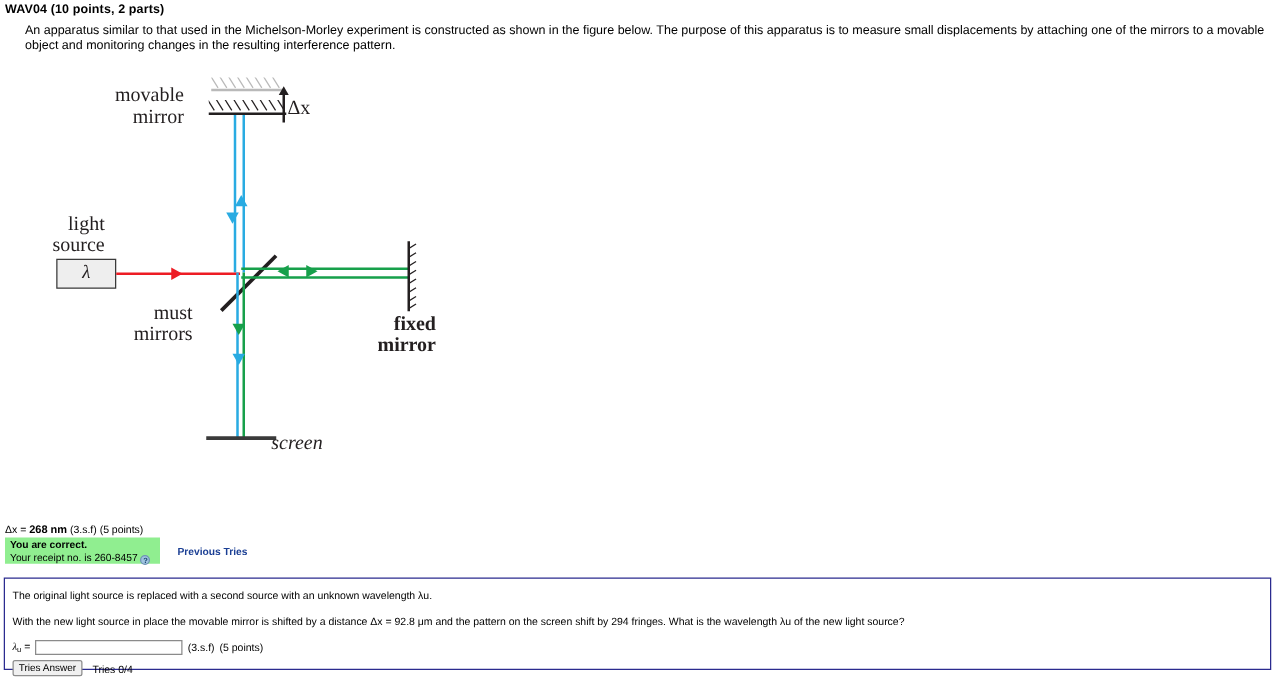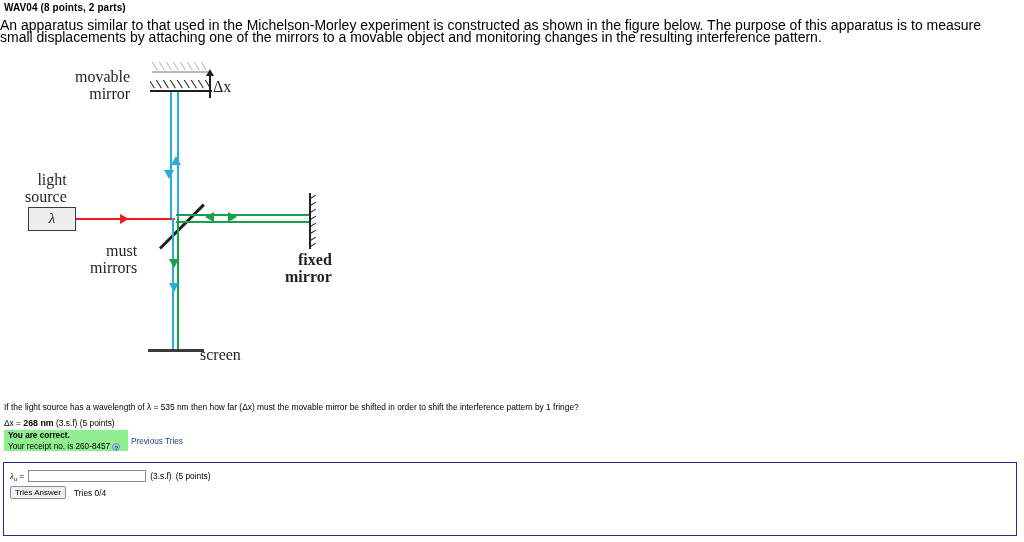--- a/index.html
+++ b/index.html
@@ -25,48 +25,48 @@
   .prob-title {
     position: absolute;
     left: 4px;
     top: 2px;
     font-size: 10px;
     font-weight: bold;
     letter-spacing: 0.1px;
   }
   .intro {
     position: absolute;
-    left: 0;
+    left: 20px;
     top: 19px;
     width: 1000px;
-    font-size: 14px;
+    font-size: 10px;
     line-height: 12px;
   }
   
   .figure {
     position: absolute;
-    left: 0px;
+    left: 17px;
     top: 46px;
     width: 400px;
     height: 345px;
   }
   .fig-label {
     position: absolute;
     font-family: "Liberation Serif", serif;
     font-size: 16px;
     color: #231f20;
     line-height: 17px;
     text-align: right;
     white-space: nowrap;
   }
   .lbl-movable { left: 75px; top: 22px; text-align: right; }
   .lbl-light   { left: 25px; top: 125px; }
   .lbl-bsplit  { left: 90px; top: 196px; }
   .lbl-fixed   { left: 285px; top: 205px; font-weight: bold; }
-  .lbl-screen  { left: 200px; top: 300px; text-align: left; }
+  .lbl-screen  { left: 200px; top: 300px; text-align: left; font-style: italic; }
   .lbl-dx      { left: 213px; top: 32px; font-style: normal; }
 
   
   .src-box {
     position: absolute;
     left: 28px;
     top: 161px;
     width: 48px;
     height: 24px;
     border: 1.6px solid #3a3a3a;
@@ -247,25 +247,25 @@
     color: #15436b;
     font-size: 6px;
     line-height: 8px;
     text-align: center;
     vertical-align: -1px;
     box-sizing: border-box;
     font-weight: bold;
   }
   .prev-tries {
     position: absolute;
-    left: 131px;
+    left: 142px;
     top: 437px;
     font-size: 8.2px;
     color: #1b3f94;
-    font-weight: normal;
+    font-weight: bold;
     cursor: pointer;
   }
   
   .part2 {
     position: absolute;
     left: 3px;
     top: 462px;
     width: 1014px;
     height: 74px;
     border: 1.2px solid #2b2b8f;
@@ -312,21 +312,21 @@
     color: #000;
   }
   .sub { font-size: 0.72em; vertical-align: -0.25em; }
   .ital { font-family: "Liberation Serif", serif; font-style: italic; }
 </style>
 </head>
 <body>
 
 <div class="page">
 
-  <div class="prob-title">WAV04 (8 points, 2 parts)</div>
+  <div class="prob-title">WAV04 (10 points, 2 parts)</div>
   <div class="intro">An apparatus similar to that used in the Michelson-Morley experiment is constructed as shown in the figure below. The purpose of this apparatus is to measure small displacements by attaching one of the mirrors to a movable object and monitoring changes in the resulting interference pattern.</div>
 
   <div class="figure">
 
     <div class="fig-label lbl-movable">
       <span>movable</span><br>
       <span>mirror</span>
     </div>
 
     <div class="hatch ghost" style="left:152px; top:16px; width:58px; height:9px;">
@@ -401,40 +401,41 @@
 
     <div class="beam-blue-v" style="left:172px; top:172px; height:133px;"></div>
     <div class="beam-green-v" style="left:177px; top:172px; height:133px;"></div>
     <div class="ah ah-down-green" style="left:169px; top:213px;"></div>
     <div class="ah ah-down-blue" style="left:169px; top:237px;"></div>
 
     <div class="screen-bar"></div>
     <div class="fig-label lbl-screen">screen</div>
   </div>
 
-  <div class="q1">If the light source has a wavelength of λ = 535 nm then how far (Δx) must the movable mirror be shifted in order to shift the interference pattern by 1 fringe?</div>
 
   <div class="ans1">
     <span>Δx =</span>
     <b>268 nm</b>
     <span>(3.s.f)</span>
     <span>(5 points)</span>
   </div>
 
   <div class="correct-box">
     <div class="bold">You are correct.</div>
     <div>
       <span>Your receipt no. is 260-8457</span>
       <span class="help-dot">?</span>
     </div>
   </div>
 
   <div class="prev-tries">Previous Tries</div>
 
   <div class="part2">
+    <div class="p2-line">The original light source is replaced with a second source with an unknown wavelength λu.</div>
+    <div class="p2-line">With the new light source in place the movable mirror is shifted by a distance Δx = 92.8 μm and the pattern on the screen shift by 294 fringes. What is the wavelength λu of the new light source?</div>
 
     <div class="ans-row">
       <span><span class="ital">λ</span><span class="sub">u</span> <span>=</span></span>
       <input class="ans-input" type="text" value="" style="">
       <span>(3.s.f)</span>
       <span>(5 points)</span>
     </div>
 
     <div class="submit-row">
       <button class="submit-btn">Tries Answer</button>

